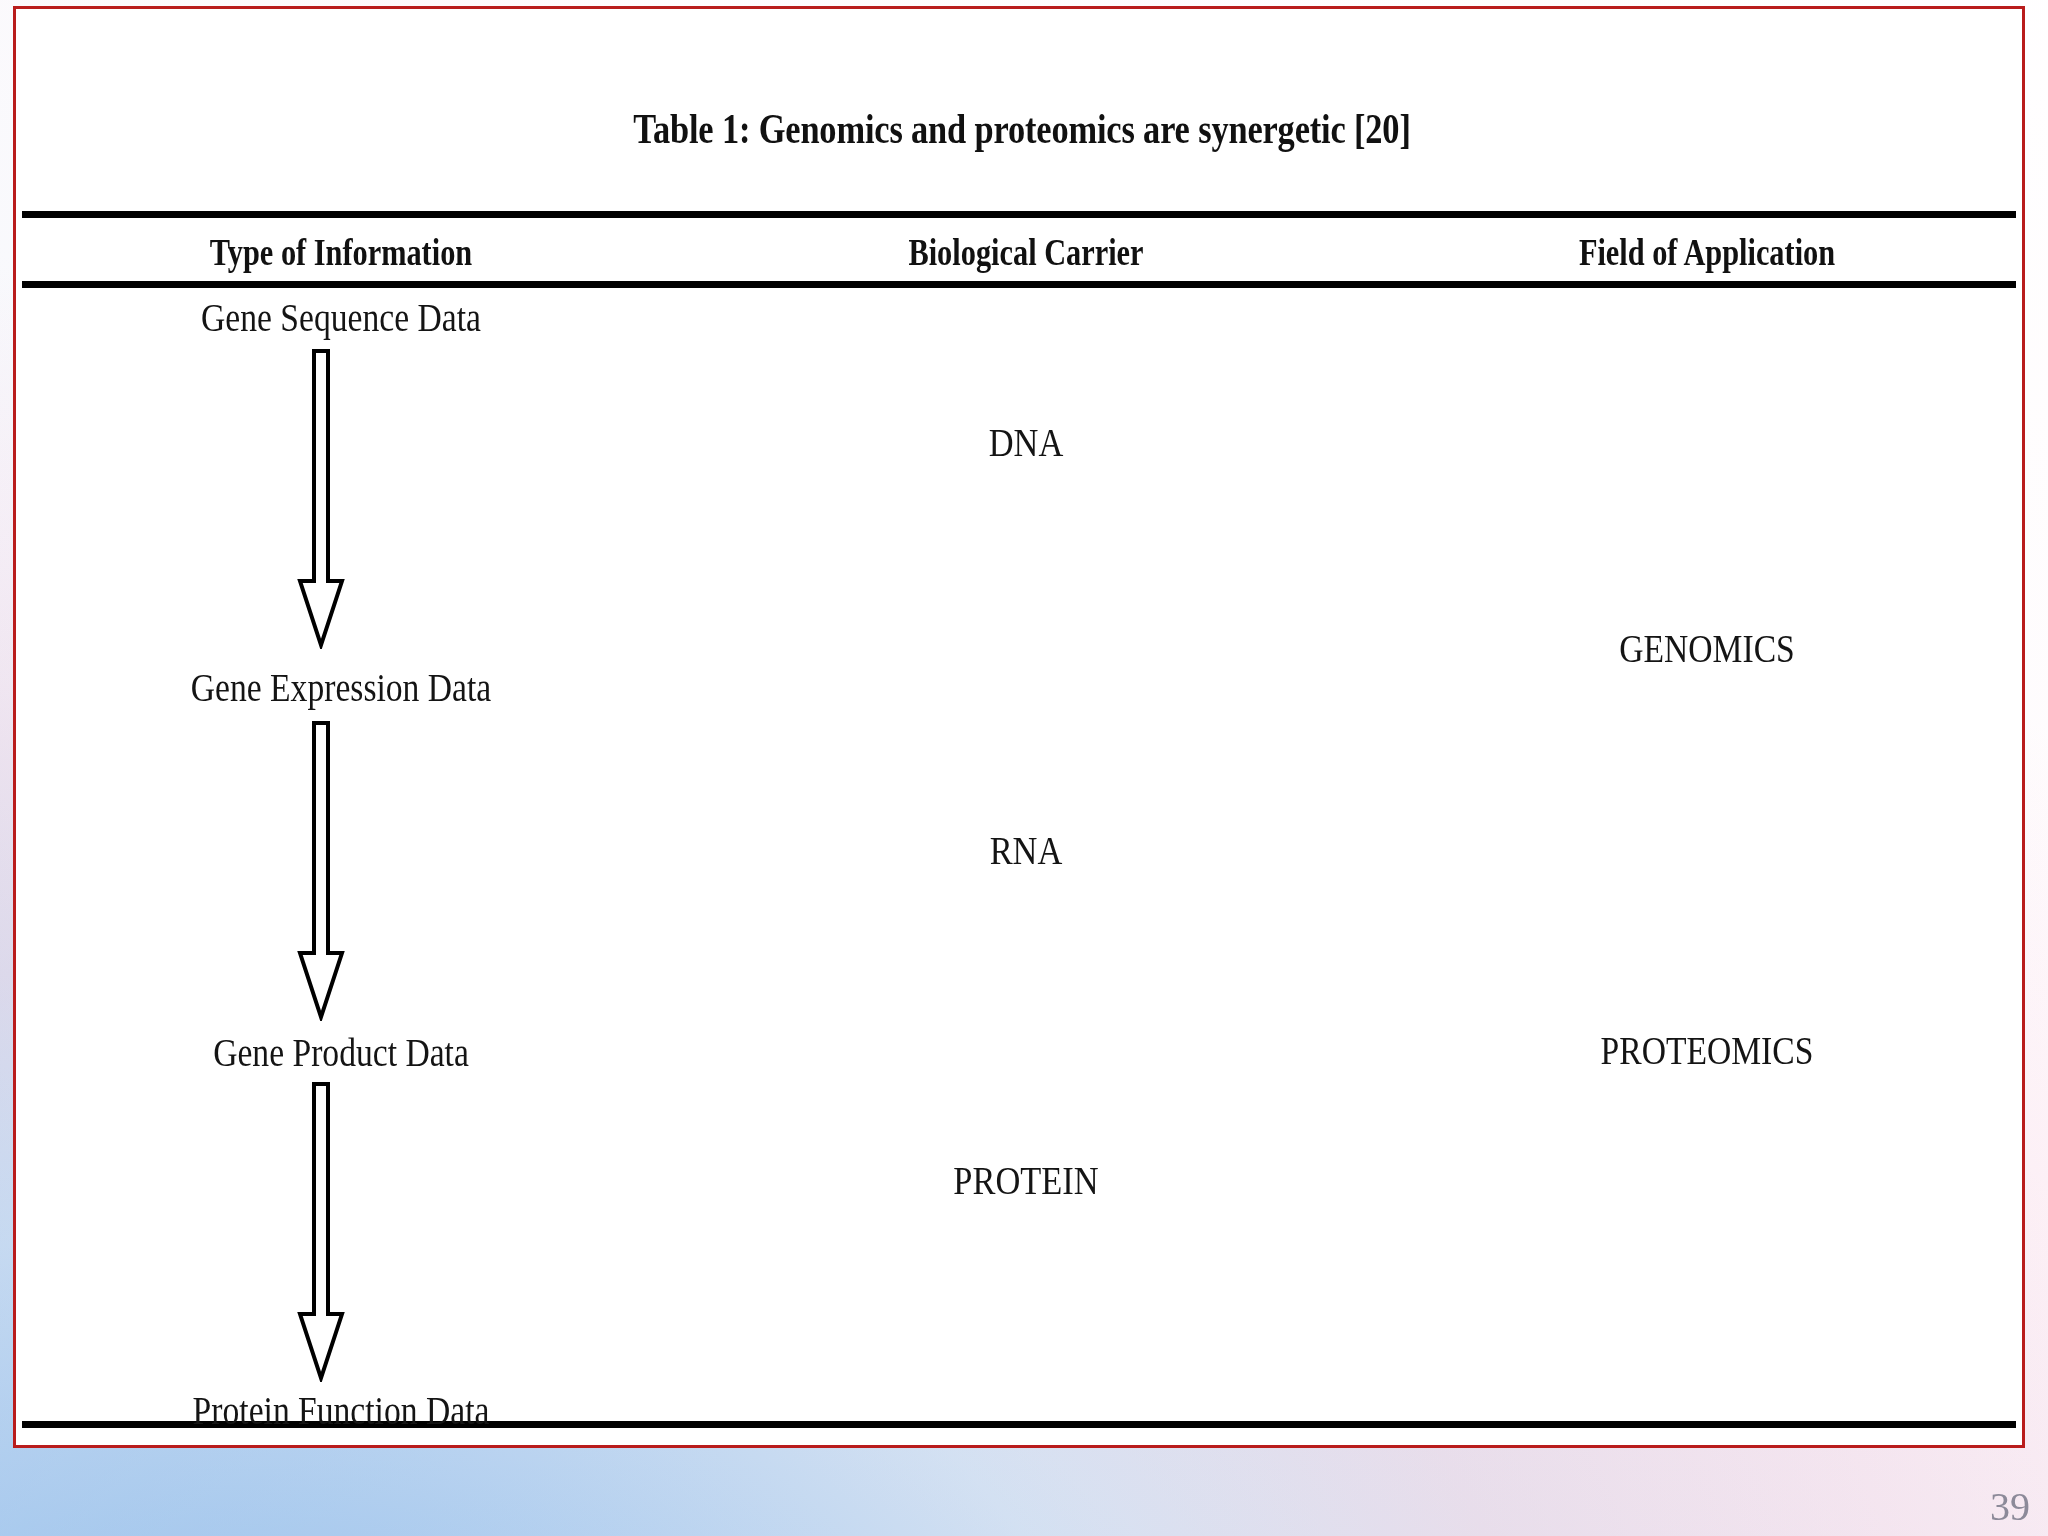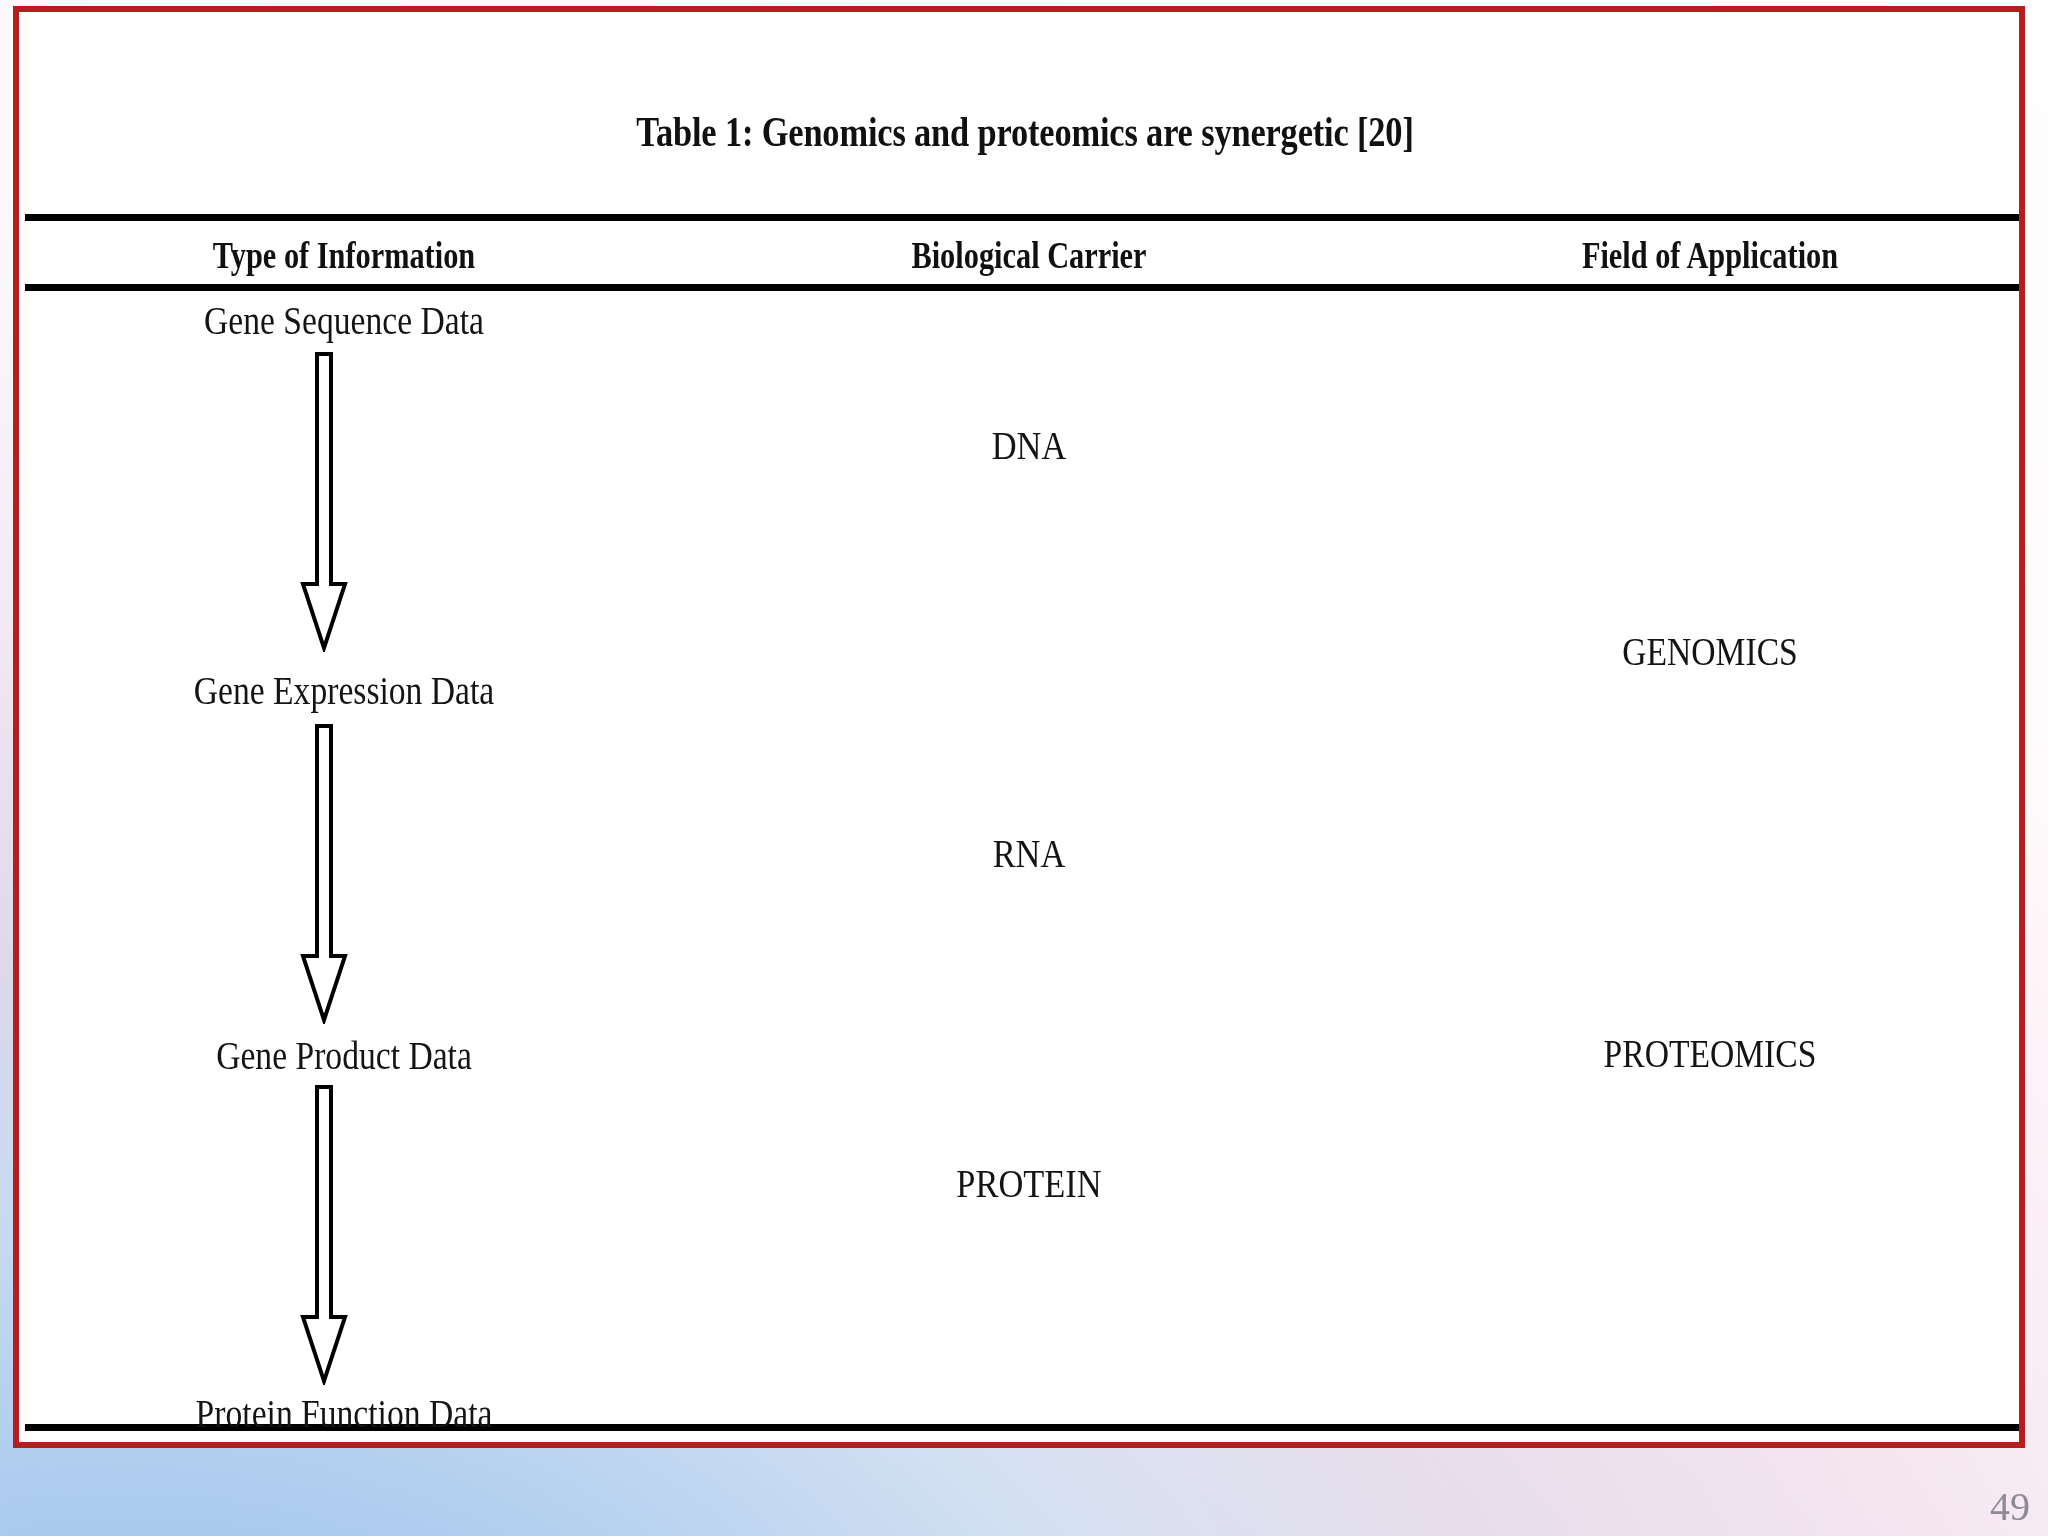--- a/index.html
+++ b/index.html
@@ -29,21 +29,21 @@
   }
 
   
   #content-frame {
     position: absolute;
     left: 13px;
     top: 6px;
     width: 2012px;
     height: 1442px;
     background: #ffffff;
-    border: 6px solid #b91c1c;
+    border: 3px solid #b91c1c;
     box-sizing: border-box;
   }
 
   
   #table-title {
     position: absolute;
     left: 0;
     top: 95px;
     width: 2012px;
     text-align: center;
@@ -200,13 +200,13 @@
 
   <div class="carrier-label" id="carrier-0">DNA</div>
   <div class="carrier-label" id="carrier-1">RNA</div>
   <div class="carrier-label" id="carrier-2">PROTEIN</div>
 
   <div class="field-label" id="field-0">GENOMICS</div>
   <div class="field-label" id="field-1">PROTEOMICS</div>
 
 </div>
 
-<div id="page-number">49</div>
+<div id="page-number">39</div>
 
 </body></html>

